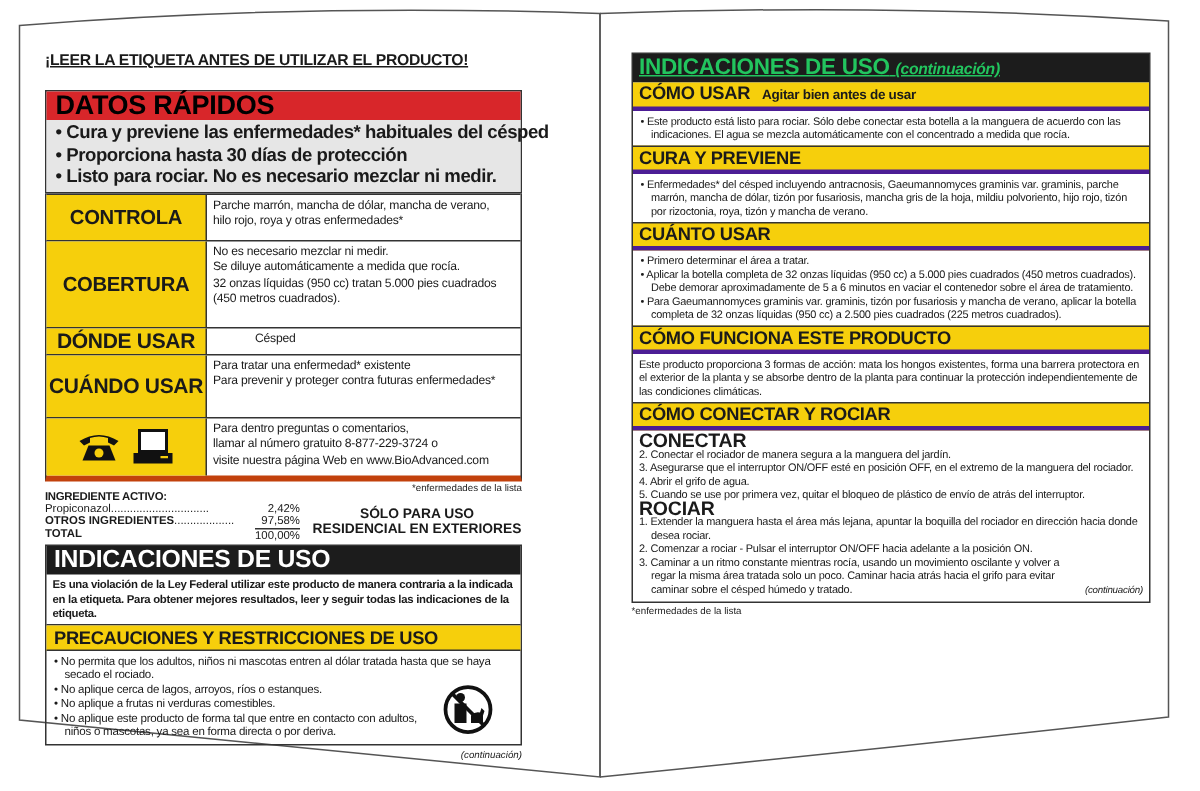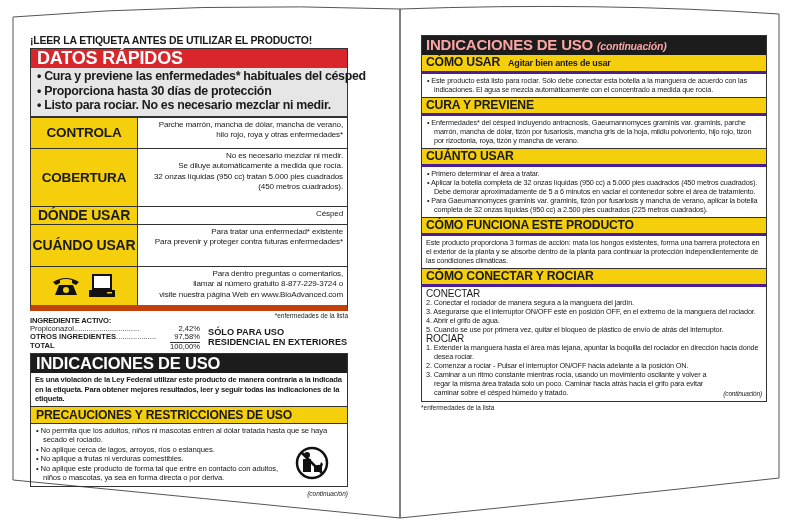--- a/index.html
+++ b/index.html
@@ -3,69 +3,69 @@
 <meta charset="utf-8">
 <style>
   * { box-sizing: border-box; margin: 0; padding: 0; }
   html, body { width: 800px; height: 527px; background: #ffffff; overflow: hidden; }
   body { position: relative; font-family: "Liberation Sans", sans-serif; color: #1a1a1a; }
 
   .page-outline { position: absolute; top: 0; left: 0; width: 800px; height: 527px; pointer-events: none; }
 
   
   #left { position: absolute; left: 30px; top: 34px; width: 318px; }
-  .warn-top { font-weight: bold; font-size: 10.5px; letter-spacing: -0.2px; margin-bottom: 2px; }
+  .warn-top { font-weight: bold; font-size: 10.5px; letter-spacing: -0.2px; margin-bottom: 14px; text-decoration: underline; }
   .datos-box { border: 1px solid #333; width: 318px; }
-  .datos-head { background: #d8262a; color: #ffffff; font-weight: bold; font-size: 18px; line-height: 19px; padding: 0 6px; letter-spacing: -0.2px; }
+  .datos-head { background: #d8262a; color: #000000; font-weight: bold; font-size: 18px; line-height: 19px; padding: 0 6px; letter-spacing: -0.2px; }
   .datos-bullets { background: #e6e6e6; padding: 1px 6px 3px 6px; }
   .datos-bullets div { font-weight: bold; font-size: 12.4px; line-height: 14.5px; letter-spacing: -0.3px; white-space: nowrap; }
 
-  .facts { width: 318px; border-left: 1px solid #333; border-right: 1px solid #333; border-bottom: 6px solid #c2410c; text-align: right; }
+  .facts { width: 318px; border-left: 1px solid #333; border-right: 1px solid #333; border-bottom: 4px solid #c2410c; }
   .fact-row { display: flex; border-top: 1px solid #333; }
   .fact-key { width: 107px; background: #f6cf0c; display: flex; align-items: center; justify-content: center; font-weight: bold; font-size: 13.5px; letter-spacing: -0.2px; border-right: 1px solid #333; }
   .fact-val { flex: 1; font-size: 8.1px; line-height: 10px; padding: 2px 4px; letter-spacing: -0.15px; }
   .fact-val div { margin-bottom: 0.5px; }
   .row-controla { height: 31px; }
   .row-cobertura { height: 58px; }
-  .row-donde { height: 18px; }
+  .row-donde { height: 18px; gap: 28px; }
   .row-cuando { height: 42px; }
   .row-contact { height: 39px; }
   .row-donde .fact-key { font-size: 14px; }
   .row-cuando .fact-key { font-size: 14px; }
 
   .footnote-right { text-align: right; font-size: 6.5px; margin-top: 1px; }
   .ingred { display: flex; justify-content: space-between; margin-top: -2px; }
   .ingred-left { width: 170px; font-size: 7.6px; line-height: 8.4px; }
   .ingred-left .title { font-weight: bold; letter-spacing: -0.2px; }
   .ing-line { display: flex; justify-content: space-between; }
   .ing-line.bold { font-weight: bold; }
   .ing-total { display: flex; justify-content: space-between; font-weight: bold; }
   .ing-total span:last-child { font-weight: normal; border-top: 1px solid #333; }
-  .residencial { width: 140px; font-weight: bold; font-size: 9.2px; line-height: 10.5px; padding-top: 10px; }
+  .residencial { width: 140px; text-align: center; font-weight: bold; font-size: 9.2px; line-height: 10.5px; padding-top: 10px; }
 
   .ind-box { margin-top: 2px; border: 1px solid #333; width: 318px; }
   .ind-head { background: #1c1c1c; color: #fff; font-weight: bold; font-size: 16.5px; line-height: 19px; padding: 0 5px; letter-spacing: -0.2px; }
   .ind-warning { font-weight: bold; font-size: 7.6px; line-height: 9.5px; padding: 2px 4px; letter-spacing: -0.2px; border-bottom: 1px solid #333; }
   .prec-head { background: #f6cf0c; font-weight: bold; font-size: 12.2px; line-height: 16px; padding: 0 5px; letter-spacing: -0.2px; border-bottom: 1px solid #333; }
   .prec-body { position: relative; padding: 2px 4px 3px 4px; font-size: 7.7px; line-height: 9.5px; letter-spacing: -0.15px; }
   .prec-body .b { padding-left: 8px; text-indent: -7px; width: 262px; }
   .nokids { position: absolute; right: 18px; top: 22px; width: 34px; height: 34px; }
   .cont-left { text-align: right; font-style: italic; font-size: 6.5px; margin-top: 3px; }
 
   
   #right { position: absolute; left: 421px; top: 35px; width: 346px; }
   .r-box { border: 1px solid #333; }
-  .r-head { background: #1c1c1c; color: #fca5a5; font-weight: bold; font-size: 15px; line-height: 18px; padding: 0 4px; letter-spacing: -0.2px; }
+  .r-head { background: #1c1c1c; color: #22c55e; font-weight: bold; font-size: 15px; line-height: 18px; padding: 0 4px; letter-spacing: -0.2px; text-decoration: underline; }
   .r-head i { font-size: 10.5px; }
   .y-head { background: #f6cf0c; font-weight: bold; font-size: 12.2px; line-height: 15px; padding: 0 4px; letter-spacing: -0.2px; border-top: 1px solid #333; border-bottom: 3px solid #4c1d95; }
   .y-head .sub { font-size: 9px; margin-left: 8px; }
   .r-body { font-size: 7.3px; line-height: 9px; padding: 2px 4px 3px 4px; letter-spacing: -0.15px; }
   .r-body .b { padding-left: 8px; text-indent: -7px; }
   .r-body .n { padding-left: 8px; text-indent: -8px; }
-  .r-body .sub-title { font-weight: normal; font-size: 10px; }
+  .r-body .sub-title { font-weight: bold; font-size: 13px; }
   .r-body .cont-right { text-align: right; font-style: italic; font-size: 6.5px; margin-top: -8px; }
   .r-footnote { font-size: 6.5px; margin-top: 2px; }
 </style>
 </head>
 <body>
 
 <svg class="page-outline" viewBox="0 0 800 527">
   <path d="M13 17 Q200 2 400 9 L400 518 Q200 498 13 480 Z" fill="none" stroke="#555" stroke-width="1"></path>
   <path d="M400 9 Q600 2 779 14 L779 478 Q600 498 400 518" fill="none" stroke="#555" stroke-width="1"></path>
   <line x1="400" y1="9" x2="400" y2="518" stroke="#555" stroke-width="1"></line>

